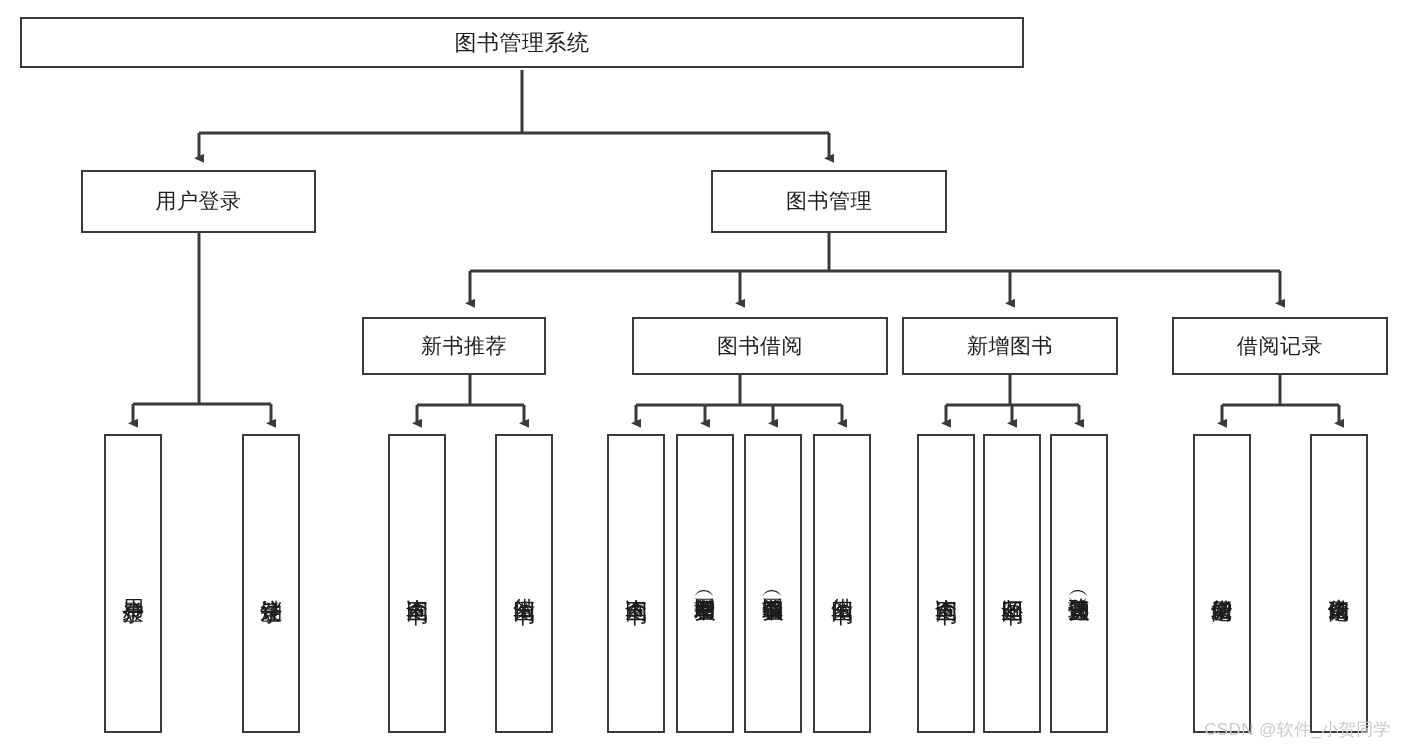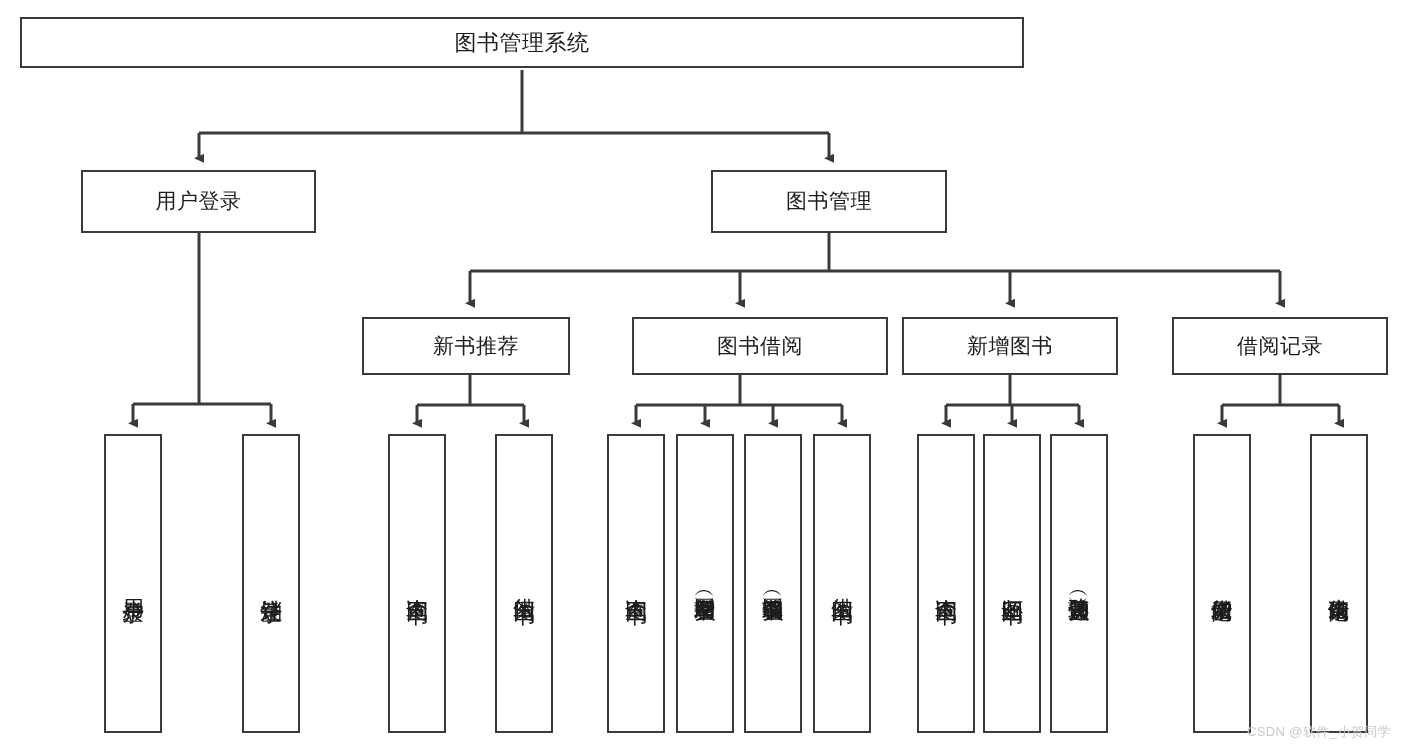--- a/index.html
+++ b/index.html
@@ -63,21 +63,21 @@
     max-height: 100%;
   }
   .node.vertical.tall-text .node-label {
     font-size: 21px;
     letter-spacing: 0.5px;
   }
   #watermark {
     position: absolute;
     right: 14px;
     bottom: 6px;
-    font-size: 13px;
+    font-size: 17px;
     color: #c9c9c9;
     letter-spacing: 0.4px;
     white-space: nowrap;
   }
 </style>
 </head>
 <body>
 
 <div id="canvas">
 
@@ -135,21 +135,21 @@
     <span class="node-label">图书管理系统</span>
   </div>
 
   <div class="node horizontal" style="left:81px; top:170px; width:235px; height:63px;">
     <span class="node-label">用户登录</span>
   </div>
   <div class="node horizontal" style="left:711px; top:170px; width:236px; height:63px;">
     <span class="node-label">图书管理</span>
   </div>
 
-  <div class="node horizontal" style="left:362px; top:317px; width:208px; height:58px;padding-left:20px;">
+  <div class="node horizontal" style="left:362px; top:317px; width:184px; height:58px;padding-left:20px;">
     <span class="node-label">新书推荐</span>
   </div>
   <div class="node horizontal" style="left:632px; top:317px; width:256px; height:58px;">
     <span class="node-label">图书借阅</span>
   </div>
   <div class="node horizontal" style="left:902px; top:317px; width:216px; height:58px;">
     <span class="node-label">新增图书</span>
   </div>
   <div class="node horizontal" style="left:1172px; top:317px; width:216px; height:58px;">
     <span class="node-label">借阅记录</span>

